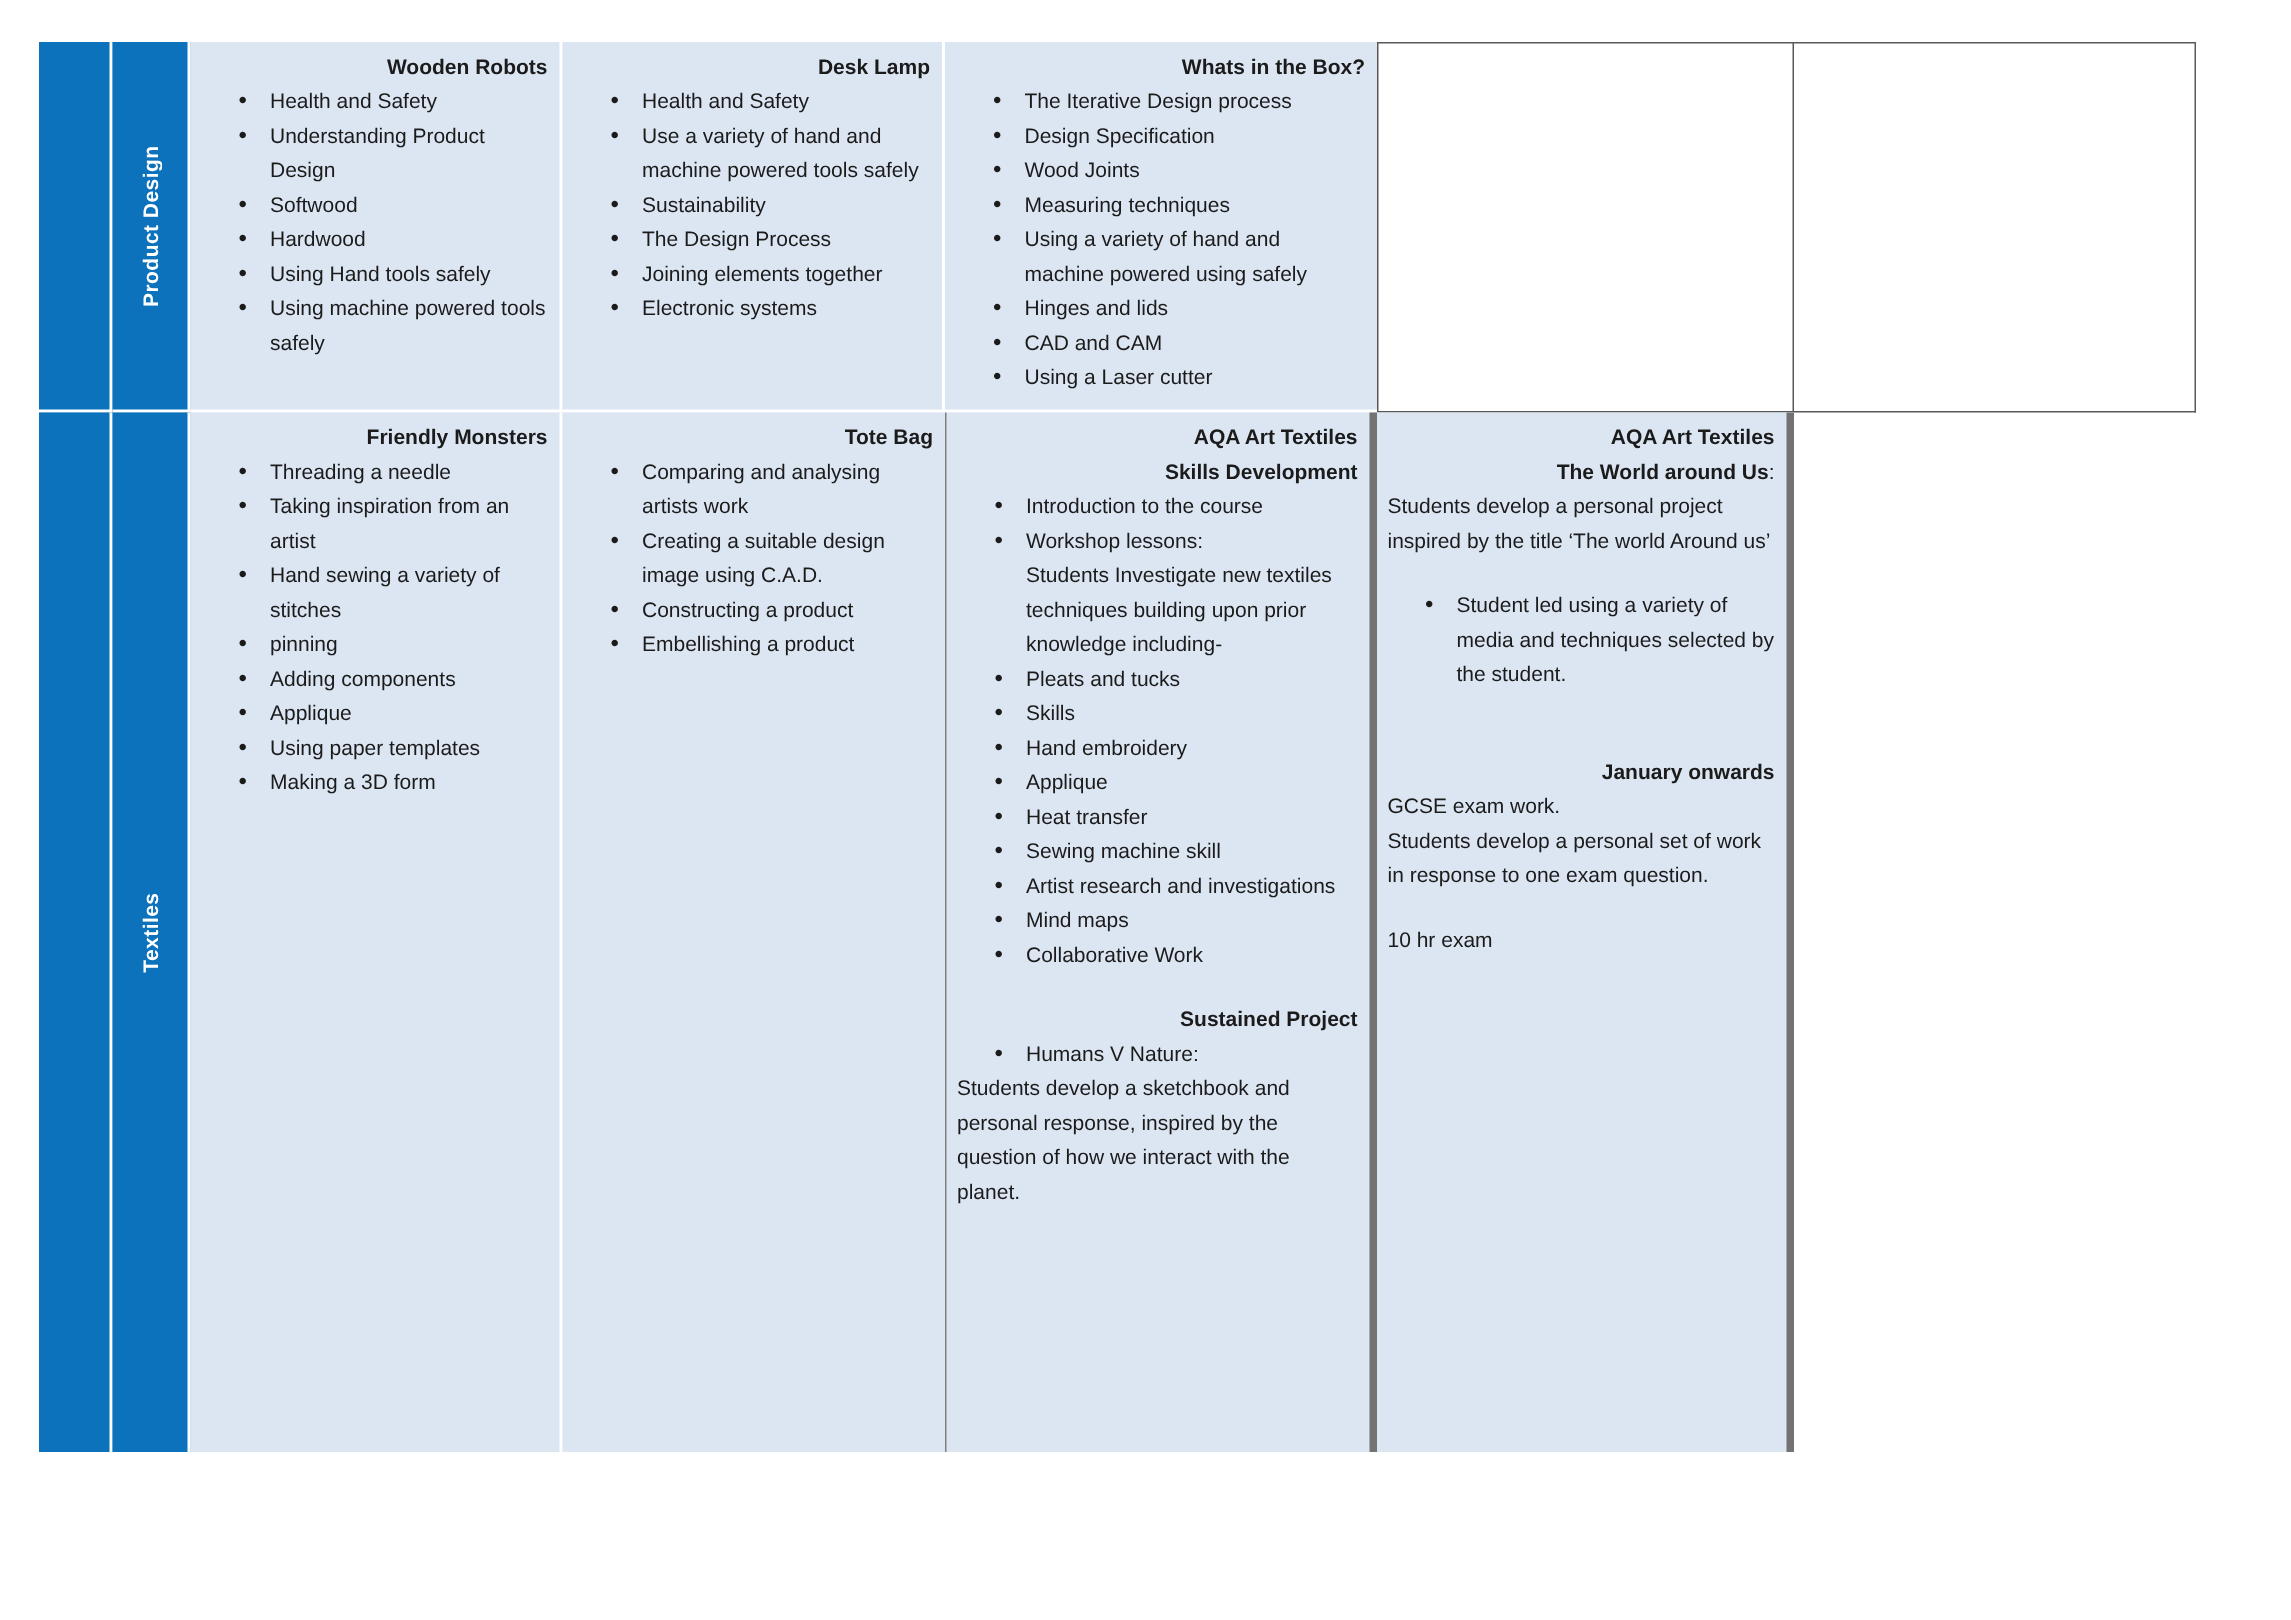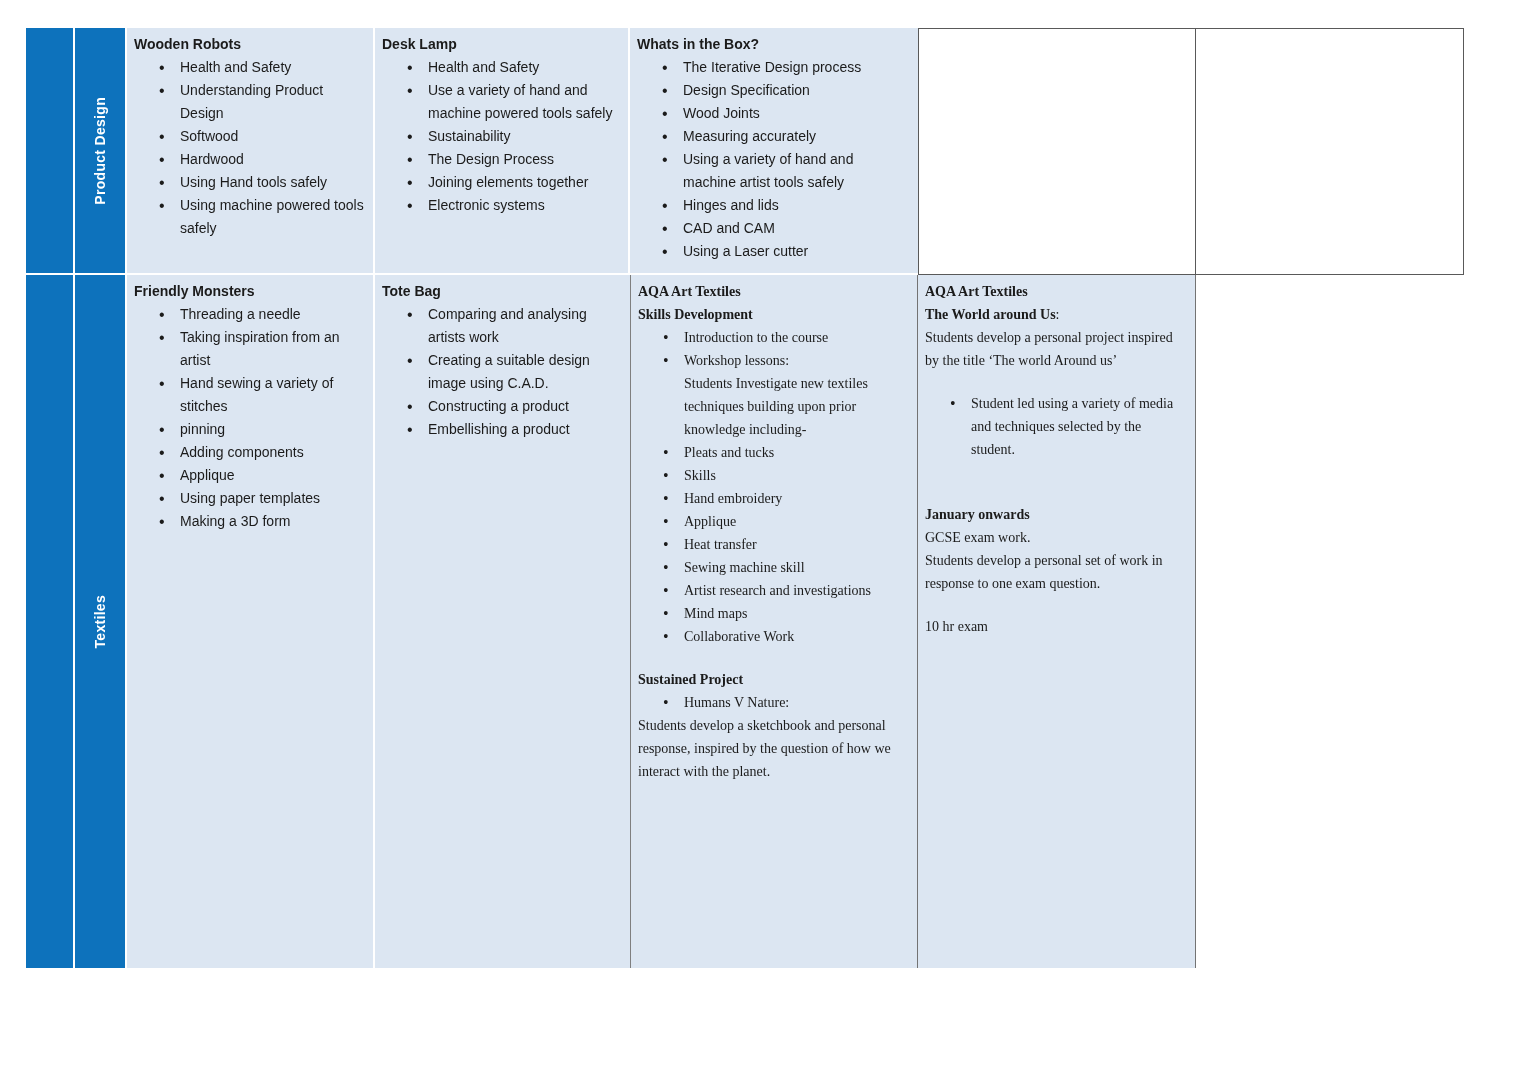--- a/index.html
+++ b/index.html
@@ -15,23 +15,23 @@
     grid-template-rows:247px 693px;
   }
   .cell{box-sizing:border-box;overflow:hidden;}
   .blue{background:#0d72bc;}
   .lblue{background:#dce6f2;}
   .bw-r{border-right:2px solid #ffffff;}
   .bw-b{border-bottom:2px solid #ffffff;}
   .white-cell{background:#ffffff;border:1px solid #595959;}
   .white-cell.no-l{border-left:none;}
   .gray-l{border-left:1px solid #7f7f7f;}
-  .gray-r{border-right:1px solid #737373;font-family:Liberation Serif, serif;}
+  .gray-r{border-right:5px solid #737373;}
   .content{padding:5px 8px 4px 7px;font-size:14px;line-height:23px;}
-  .cell-h{font-weight:700;}
+  .cell-h{font-weight:700;text-align:right;}
   .cell-h .tail{font-weight:400;}
   .cell-p{white-space:pre-line;}
   .cell-ul{list-style:none;margin:0;padding:0;}
   .cell-ul li{position:relative;padding-left:46px;white-space:pre-line;}
   .cell-ul li::before{content:"\2022";position:absolute;left:25px;font-size:16px;}
   .vcell{display:flex;align-items:center;justify-content:center;}
   .vlabel{
     writing-mode:vertical-rl;transform:rotate(180deg);
     color:#ffffff;font-weight:700;font-size:14px;letter-spacing:.3px;white-space:nowrap;
   }
@@ -66,22 +66,22 @@
         <li>Joining elements together</li>
         <li>Electronic systems</li>
       </ul>
     </div>
   <div class="cell lblue bw-b content">
       <div class="cell-h">Whats in the Box?</div>
       <ul class="cell-ul">
         <li>The Iterative Design process</li>
         <li>Design Specification</li>
         <li>Wood Joints</li>
-        <li>Measuring accurately</li>
-        <li>Using a variety of hand and machine artist tools safely</li>
+        <li>Measuring techniques</li>
+        <li>Using a variety of hand and machine powered using safely</li>
         <li>Hinges and lids</li>
         <li>CAD and CAM</li>
         <li>Using a Laser cutter</li>
       </ul>
     </div>
   <div class="cell white-cell"></div>
   <div class="cell white-cell no-l"></div>
 
   <div class="cell blue bw-r"></div>
   <div class="cell blue bw-r vcell">

